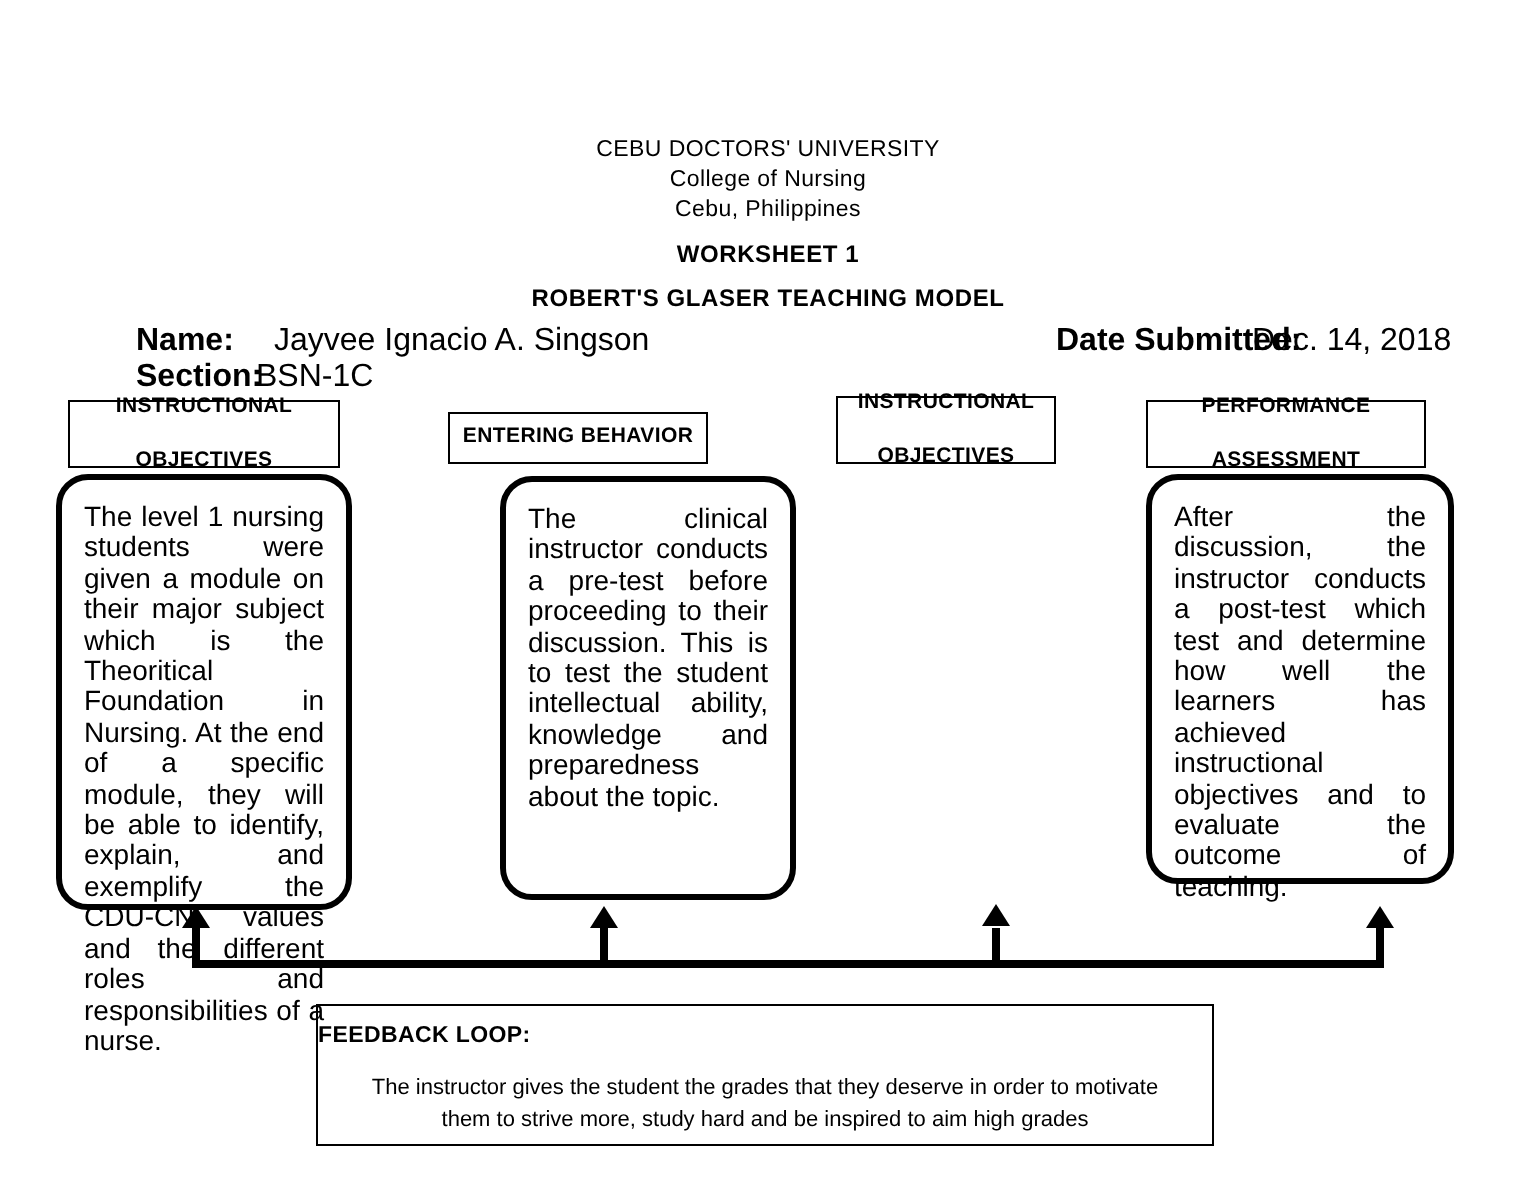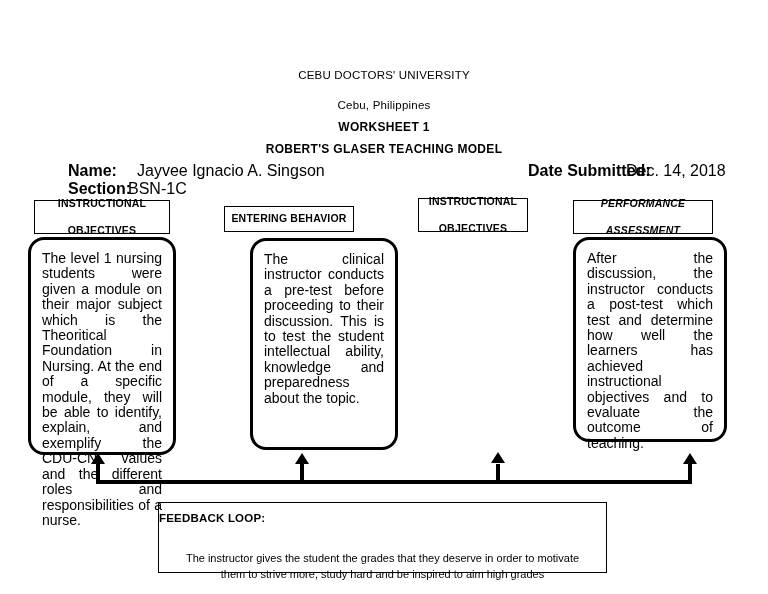--- a/index.html
+++ b/index.html
@@ -119,33 +119,34 @@
     box-sizing: border-box;
   }
   #feedback-title {
     margin-top: 9px;
     text-align: left;
     font-weight: bold;
     font-size: 11.5px;
     letter-spacing: .2px;
   }
   #feedback-text {
-    margin-top: 26px;
+    margin-top: 12px;
     padding: 0 14px;
     text-align: center;
     font-size: 11px;
     line-height: 16px;
   }
 </style>
 </head>
 <body>
 
 <div id="page">
 
   <div class="hdr" id="hdr-univ">CEBU DOCTORS' UNIVERSITY</div>
+  <div class="hdr" id="hdr-coll">College of Nursing</div>
   <div class="hdr" id="hdr-city">Cebu, Philippines</div>
   <div class="hdr" id="hdr-ws">WORKSHEET 1</div>
   <div class="hdr" id="hdr-model">ROBERT'S GLASER TEACHING MODEL</div>
 
   <div class="meta-row" id="meta-name-label">Name:</div>
   <div class="meta-row" id="meta-name-value">Jayvee Ignacio A. Singson</div>
   <div class="meta-row" id="meta-date-label">Date Submitted:</div>
   <div class="meta-row" id="meta-date-value">Dec. 14, 2018</div>
   <div class="meta-row" id="meta-section-label">Section:</div>
   <div class="meta-row" id="meta-section-value">BSN-1C</div>
@@ -169,21 +170,21 @@
     <div class="body-text">The clinical instructor conducts a pre-test before proceeding to their discussion. This is to test the student intellectual ability, knowledge and preparedness about the topic.</div>
   </div>
 
   <div class="stage-head" style="left:418px; top:198px; width:110px; height:34px;">
     <span>
       <span>INSTRUCTIONAL</span><br>
       <span>OBJECTIVES</span>
     </span>
   </div>
 
-  <div class="stage-head" style="left:573px; top:200px; width:140px; height:34px;font-style:italic;">
+  <div class="stage-head" style="left:573px; top:200px; width:140px; height:34px;">
     <span>
       <span>PERFORMANCE</span><br>
       <span>ASSESSMENT</span>
     </span>
   </div>
   <div class="stage-body" style="left:573px; top:237px; width:154px; height:205px;">
     <div class="body-text">After the discussion, the instructor conducts a post-test which test and determine how well the learners has achieved instructional objectives and to evaluate the outcome of teaching.</div>
   </div>
 
   <div id="rail" style="left:96px; top:480px; width:596px;"></div>

